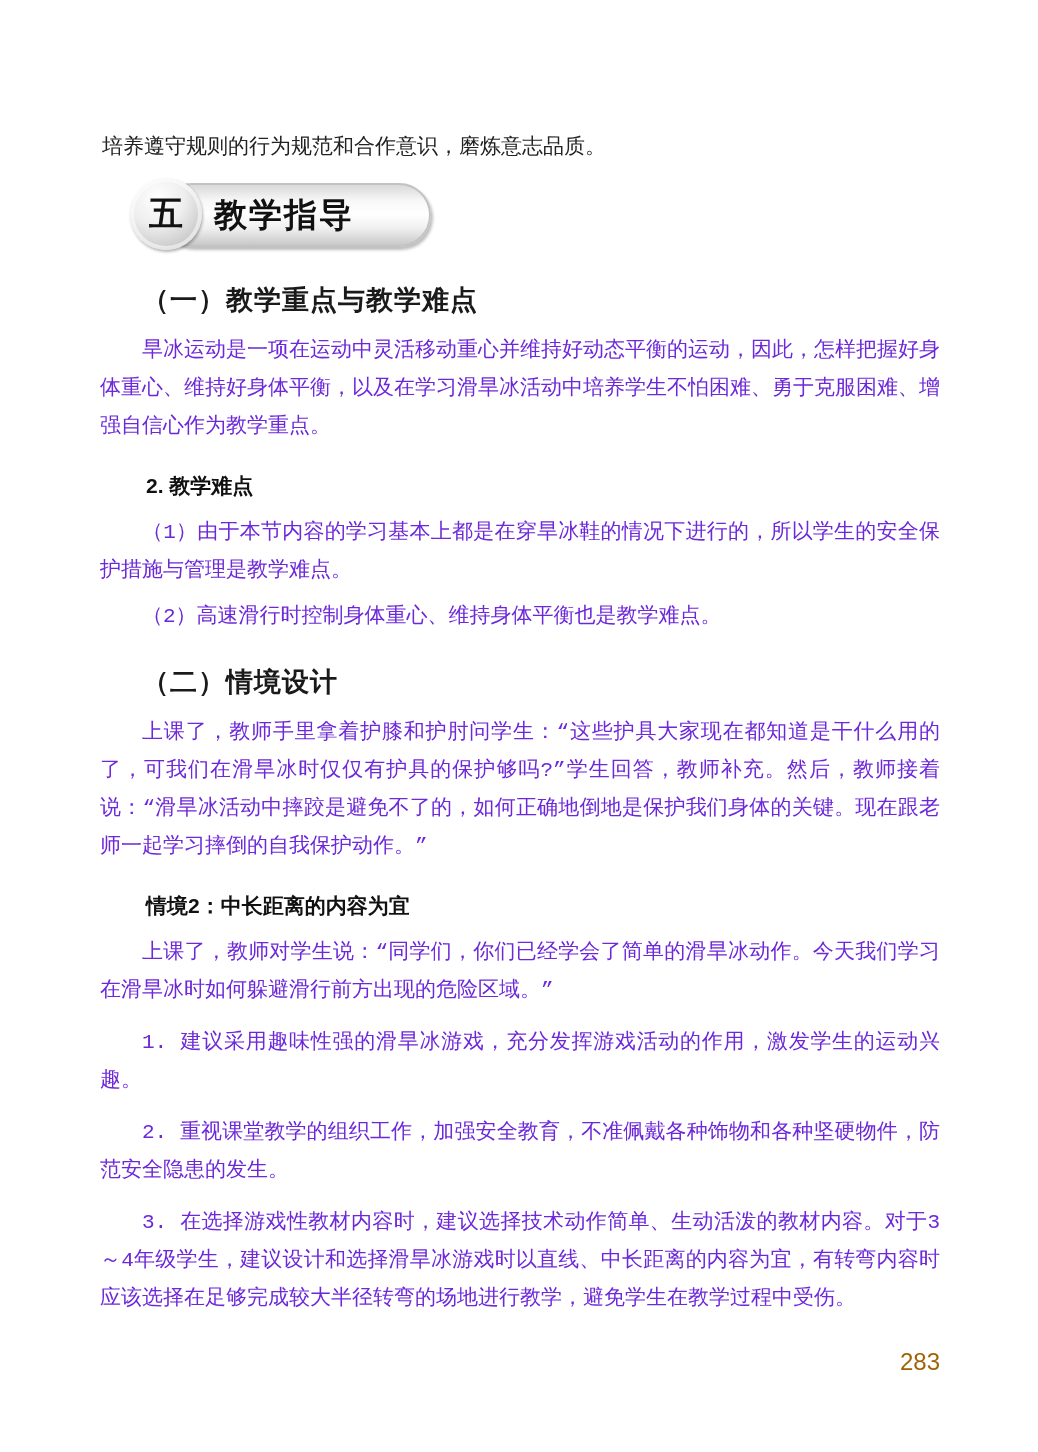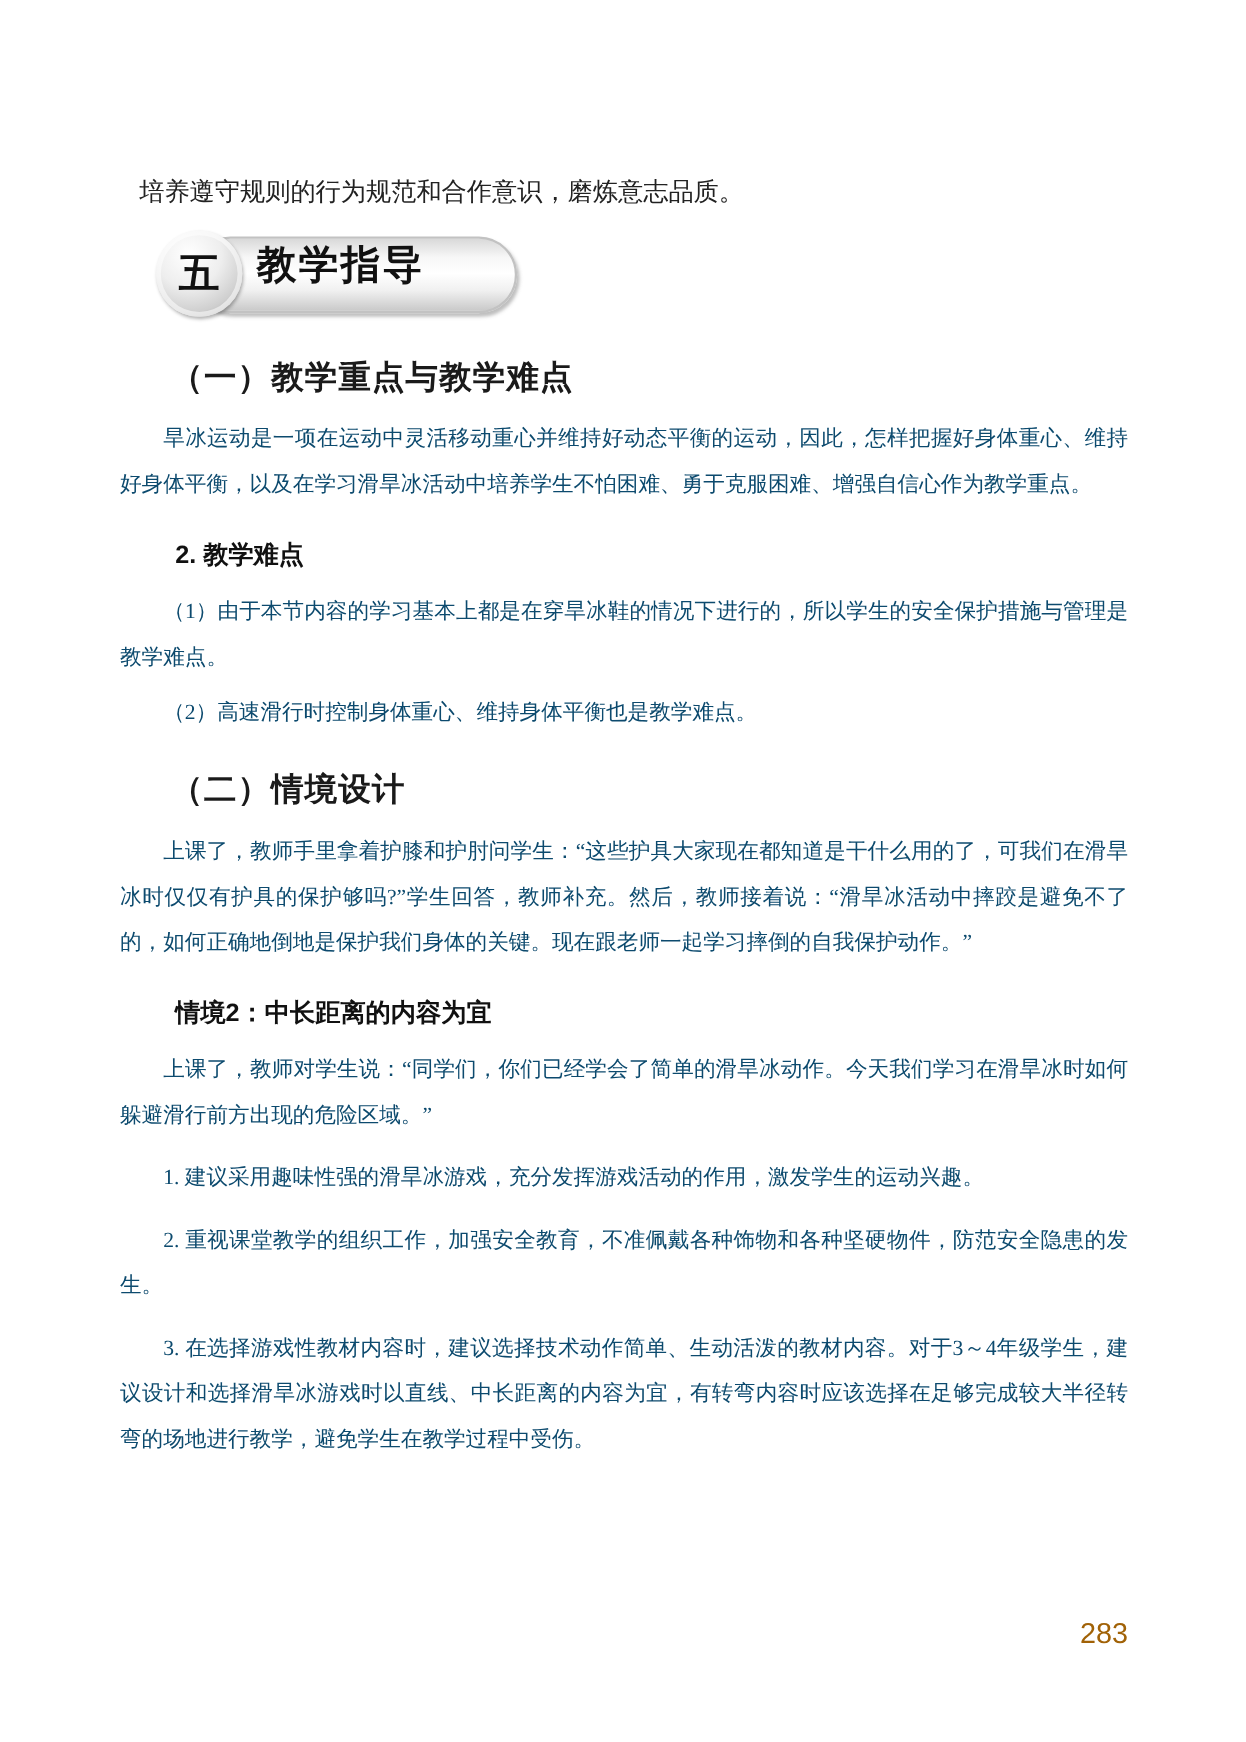--- a/index.html
+++ b/index.html
@@ -12,39 +12,40 @@
     overflow: hidden;
     color: #222222;
   }
   .content {
     padding: 130px 98px 0 100px;
     font-family: "Liberation Serif", "DejaVu Serif", serif;
   }
   .intro {
     font-size: 21px;
     line-height: 28px;
-    margin: 16px;
+    margin: 2px;
   }
   
   .badge-row {
     position: relative;
     height: 76px;
     width: 270px;
     margin: 18px 0 0 30px;
   }
   .badge-pill {
     position: absolute;
     left: 30px; top: 5px;
     height: 60px;
     width: 215px;
     border-radius: 33px;
     border: 2px solid #c2c2c2;
     background: linear-gradient(180deg, #d9d9d9 0%, #f7f7f7 26%, #ffffff 48%, #f0f0f0 72%, #c9c9c9 100%);
     box-shadow: 2px 3px 3px rgba(110,110,110,0.45);
     display: flex;
+    align-items: center;
     padding-left: 52px;
     font-family: "Liberation Sans", "DejaVu Sans", sans-serif;
     font-size: 33px;
     font-weight: bold;
     color: #111111;
     letter-spacing: 2px;
   }
   .badge-circle {
     position: absolute;
     left: 0; top: 0;
@@ -71,26 +72,27 @@
   }
   .h-sub {
     font-family: "Liberation Sans", "DejaVu Sans", sans-serif;
     font-size: 21px;
     font-weight: bold;
     color: #111111;
     margin: 26px 0 0 46px;
   }
   
   .para {
-    font-size: 18px;
+    font-size: 21px;
     line-height: 38px;
     text-indent: 2em;
     text-align: justify;
     margin: 14px 0 0 0;
-    color: #0c4a6e;
+    color: #6d28d9;
+    font-family: Liberation Mono, monospace;
   }
   .para.tight { margin-top: 8px; }
   
   .page-number {
     position: absolute;
     right: 98px;
     top: 1348px;
     font-family: "Liberation Sans", "DejaVu Sans", sans-serif;
     font-size: 24px;
     color: #a16207;

